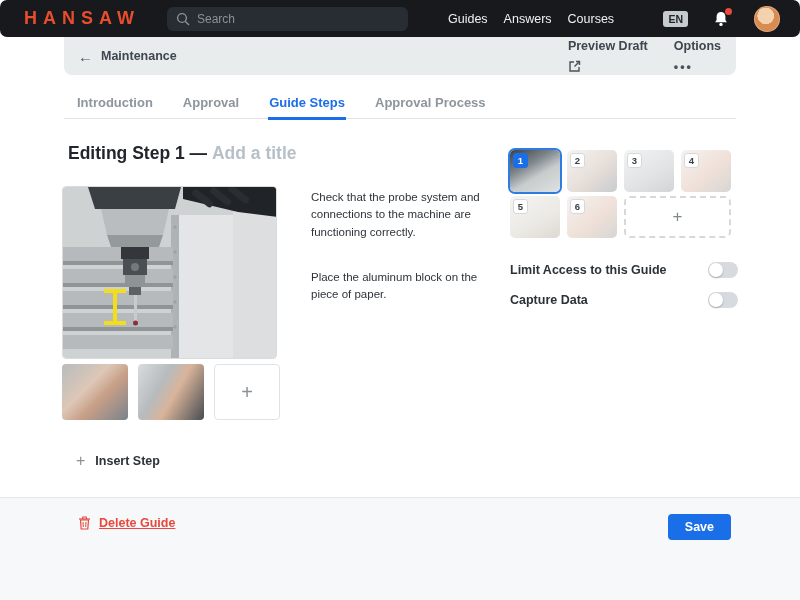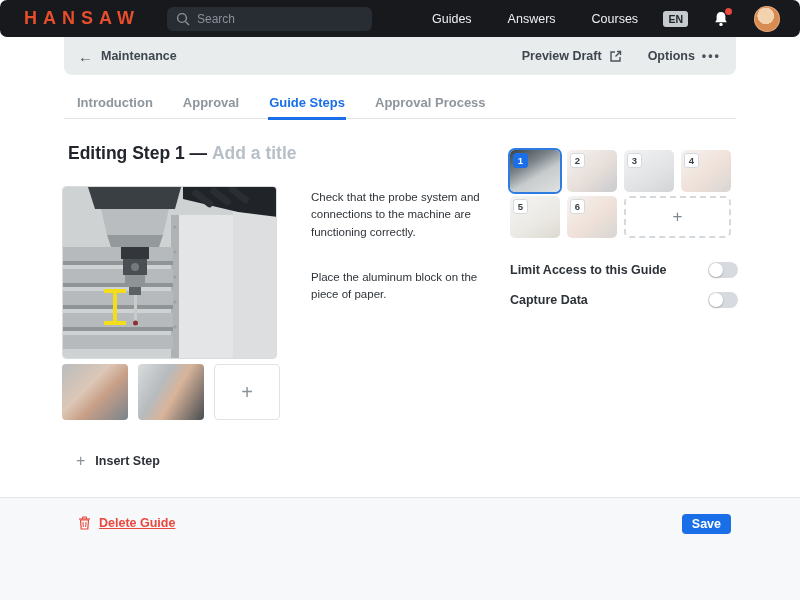--- a/index.html
+++ b/index.html
@@ -4,46 +4,46 @@
 <style>
   * { margin:0; padding:0; box-sizing:border-box; }
   html,body { width:800px; height:600px; overflow:hidden; }
   body { font-family:"Liberation Sans", sans-serif; background:#ffffff; position:relative; }
 
   
   .topbar { position:absolute; left:0; top:0; width:800px; height:37px; background:#17191d;
             display:flex; align-items:center;border-radius:7px; }
   .logo { margin-left:24px; font-size:18px; font-weight:bold; letter-spacing:6px; color:#e84d2c; }
   .searchwrap { position:relative; margin-left:27px; }
-  .search { width:205px; height:24px; background:#282c33; border:none; border-radius:6px;
+  .search { width:241px; height:24px; background:#282c33; border:none; border-radius:6px;
             color:#cdd2d7; font-size:12px; padding:0 8px 0 30px; outline:none;
             font-family:"Liberation Sans", sans-serif; }
   .search::placeholder { color:#8b9199; }
   .search-ic { position:absolute; left:9px; top:5px; width:14px; height:14px; }
-  .nav { display:flex; gap:36px; margin-left:60px; }
+  .nav { display:flex; gap:16px; margin-left:40px; }
   .nav a { color:#eef0f2; font-size:12.5px; text-decoration:none; cursor:pointer; }
   .tb-right { margin-left:auto; margin-right:20px; display:flex; align-items:center; gap:24px; }
   .en-badge { background:#c6cbd0; color:#22262b; font-size:10.5px; font-weight:bold;
               padding:2px 5px; border-radius:3px; }
   .bellwrap { position:relative; width:18px; height:18px; }
   .bell-dot { position:absolute; right:-2px; top:-2px; width:7px; height:7px; border-radius:50%;
               background:#e8483d; }
   .avatar { width:26px; height:26px; border-radius:50%;
             background:radial-gradient(circle at 45% 38%, #f3d3ae 0 38%, #d98c52 39% 70%, #a65a33 100%);
             box-shadow:inset 0 0 0 1px rgba(255,255,255,.25); }
 
   
   .toolbar { position:absolute; left:64px; top:37px; width:672px; height:38px; background:#e9eced;
              border-radius:0 0 8px 8px; display:flex; align-items:center; padding:0 15px 0 14px; }
   .back { display:flex; align-items:center; gap:8px; color:#3e464e; font-size:12.5px;
           font-weight:bold; cursor:pointer; }
   .back-arrow { font-size:15px; font-weight:normal; color:#4a525a; }
   .tbr { margin-left:auto; display:flex; align-items:center; gap:26px; }
-  .tbr-item { display:flex; align-items:center; gap:7px; color:#3e464e; font-size:12.5px;
-              font-weight:bold; cursor:pointer; }
+  .tbr-item { display:flex; gap:7px; color:#3e464e; font-size:12.5px;
+              font-weight:bold; cursor:pointer;flex-direction:column; }
   .dots { letter-spacing:2px; color:#4a525a; font-weight:bold; }
 
   
   .tabs { position:absolute; left:64px; top:95px; width:672px; height:24px;
           border-bottom:1px solid #e0e4e7; display:flex; gap:28px; padding-left:12px; }
   .tab { font-size:13px; font-weight:bold; color:#8d959d; padding:0 1px 8px 1px; cursor:pointer; }
   .tab.active { color:#1a6fe8; border-bottom:3px solid #1a6fe8; margin-bottom:-2px; }
 
   
   .heading { position:absolute; left:68px; top:143px; font-size:17.5px;text-align:right; }
@@ -104,21 +104,21 @@
   .insert { position:absolute; left:76px; top:452px; display:flex; align-items:center; gap:10px;
             cursor:pointer; }
   .insert .plus { color:#8a9199; font-size:16px; }
   .insert .lbl { font-size:12.5px; font-weight:bold; color:#2c3238; }
 
   
   .footer { position:absolute; left:0; top:497px; width:800px; height:103px; background:#f6f8f9;
             border-top:1px solid #e2e7ea; }
   .delete { position:absolute; left:78px; top:18px; display:flex; align-items:center; gap:8px;
             color:#e8483d; font-size:12.5px; font-weight:bold; cursor:pointer;text-decoration:underline; }
-  .save { position:absolute; right:69px; top:16px; height:20px; padding:0 10px; background:#1a6fe8;
+  .save { position:absolute; right:69px; top:16px; height:26px; padding:0 17px; background:#1a6fe8;
           border:none; border-radius:4px; color:#ffffff; font-size:12.5px; font-weight:bold;
           cursor:pointer; font-family:"Liberation Sans", sans-serif; }
 </style>
 </head>
 <body>
 
 <div class="topbar">
   <div class="logo">HANSAW</div>
   <div class="searchwrap">
     <svg class="search-ic" viewBox="0 0 14 14">

